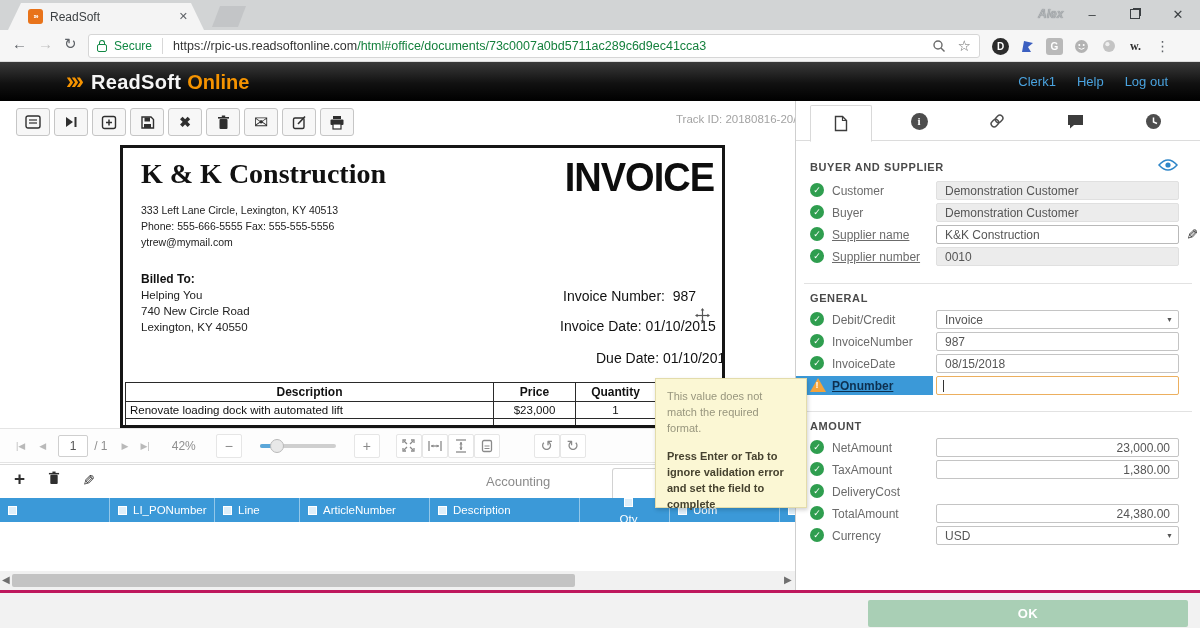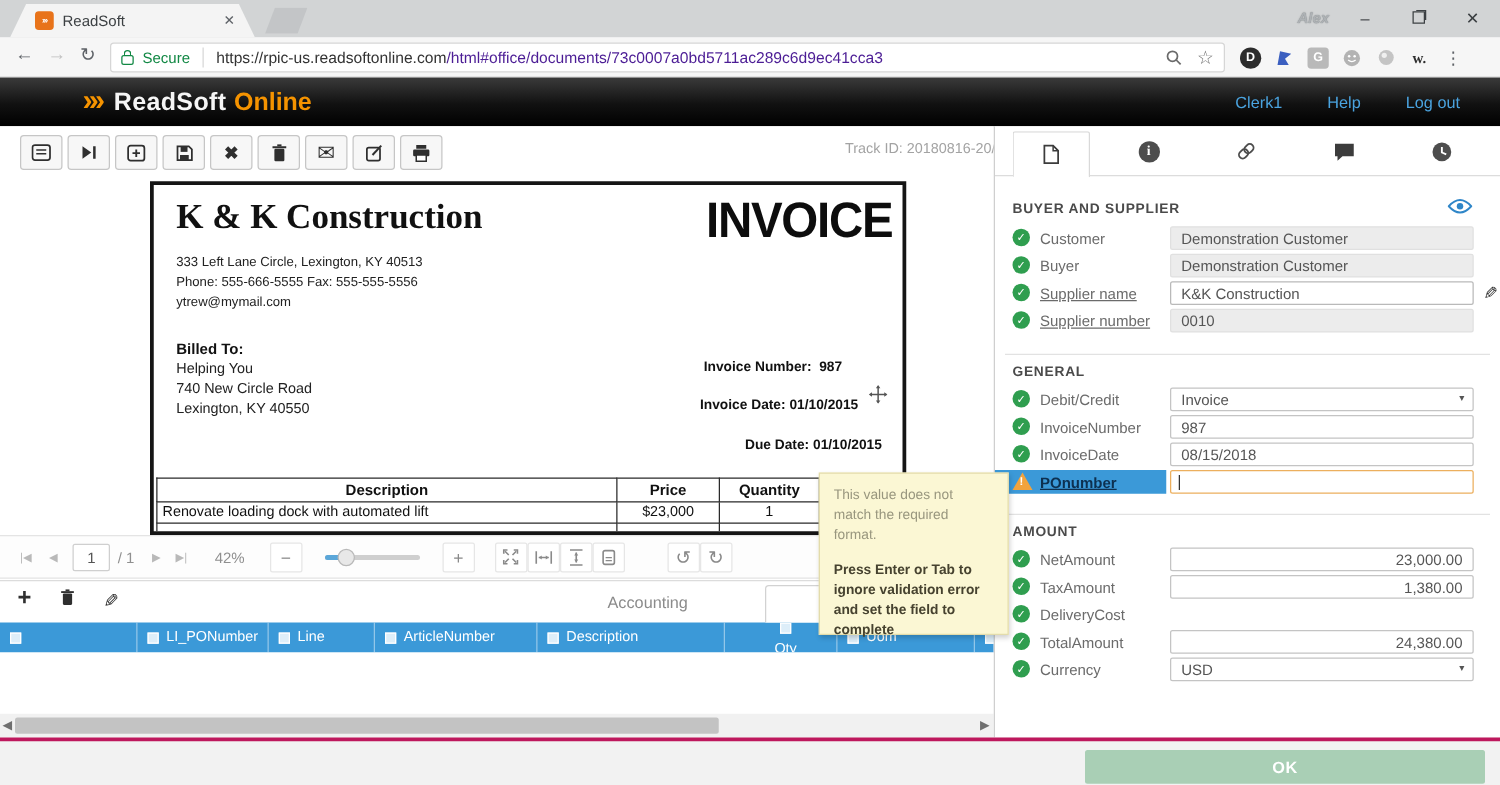--- a/index.html
+++ b/index.html
@@ -26,49 +26,49 @@
   .navbar { position:absolute; left:0; top:30px; width:1200px; height:32px; background:#f6f6f6; border-bottom:1px solid #dcdcdc; }
   .nav-ic { position:absolute; top:5px; font-size:15px; color:#5f6368; }
   .omnibox { position:absolute; left:88px; top:4px; width:892px; height:24px; background:#fff; border:1px solid #d6d6d6;
              border-radius:3px; display:flex; align-items:center; padding:0 8px; }
   .lock { width:10px; height:8px; border:1.5px solid #118844; border-radius:2px; position:relative; margin-top:3px; }
   .lock:before { content:""; position:absolute; left:1px; top:-5px; width:4px; height:4px; border:1.5px solid #118844;
                  border-bottom:none; border-radius:3px 3px 0 0; }
   .secure { color:#118844; font-size:12px; margin:0 10px 0 7px; }
   .omni-sep { width:1px; height:16px; background:#d8d8d8; margin-right:10px; }
   .url { font-size:12.5px; color:#333; white-space:nowrap; overflow:hidden; flex:1; }
-  .url .path { color:#4c1d95; }
+  .url .path { color:#15803d; }
   .omni-right { display:flex; align-items:center; gap:12px; margin-left:8px; }
   .ext-row { position:absolute; left:992px; top:3px; display:flex; align-items:center; gap:10px; height:26px; }
   .ext { width:17px; height:17px; display:flex; align-items:center; justify-content:center; font-size:10px; border-radius:3px; }
 
   
   .appbar { position:absolute; left:0; top:62px; width:1200px; height:39px;
             background:linear-gradient(#3a3a3a, #111 55%, #000); }
   .logo { position:absolute; left:66px; top:7px; display:flex; align-items:baseline; }
   .chevrons { color:#f59300; font-weight:bold; font-size:24px; letter-spacing:-3px; margin-right:10px; line-height:1; }
   .brand { color:#f5f5f5; font-size:20px; font-weight:bold; letter-spacing:.3px; }
   .brand2 { color:#f59300; font-size:20px; font-weight:bold; margin-left:6px; }
-  .appnav { position:absolute; right:32px; top:12px; display:flex; gap:36px; }
+  .appnav { position:absolute; right:32px; top:12px; display:flex; gap:21px; }
   .appnav span { color:#4aa3df; font-size:13px; }
 
   
   .doctools { position:absolute; left:0; top:101px; width:795px; height:42px; background:#fff; }
   .tbtn { position:absolute; top:7px; width:34px; height:28px; background:#f7f7f7; border:1px solid #c6c6c6; border-radius:3px;
           display:flex; align-items:center; justify-content:center; color:#2f2f2f; }
   .trackid { position:absolute; left:676px; top:12px; font-size:11.5px; color:#a3a3a3; white-space:nowrap; }
 
   
   .page { position:absolute; left:120px; top:145px; width:605px; height:283px; background:#fff; border:3px solid #151515; overflow:hidden; }
   .company { position:absolute; left:18px; top:10px; font-family:"Liberation Serif", serif; font-weight:bold; font-size:28px; color:#111; }
   .invtitle { position:absolute; right:8px; top:8px; font-size:38px; font-weight:bold; letter-spacing:-1px; color:#0d0d0d; transform:scaleY(1.05); }
   .addr { position:absolute; left:18px; font-size:10.5px; color:#222; }
   .billed-label { position:absolute; left:18px; top:124px; font-size:12px; font-weight:bold; color:#111; }
   .billed { position:absolute; left:18px; font-size:11.5px; color:#222; }
-  .inv-kv { position:absolute; font-size:11px; font-weight:bold; color:#111; white-space:nowrap; }
+  .inv-kv { position:absolute; font-size:14px; font-weight:normal; color:#111; white-space:nowrap; }
   .doc-table { position:absolute; left:2px; top:234px; width:596px; border-collapse:collapse; table-layout:fixed; }
   .doc-table th, .doc-table td { border:1px solid #2a2a2a; font-size:11.5px; color:#111; padding:2px 4px; height:17px; }
   .doc-table th { font-weight:bold; text-align:center; font-size:12px; }
   .move-cursor { position:absolute; left:572px; top:160px; color:#555; }
 
   
   .vtools { position:absolute; left:0; top:428px; width:795px; height:35px; background:#fdfdfd;
             border-top:1px solid #e4e4e4; border-bottom:1px solid #e4e4e4; display:flex; align-items:center; }
   .vglyph { color:#b9b9b9; font-size:9px; }
   .pagebox { width:30px; height:22px; border:1px solid #cfcfcf; border-radius:2px; background:#fff; display:flex;

